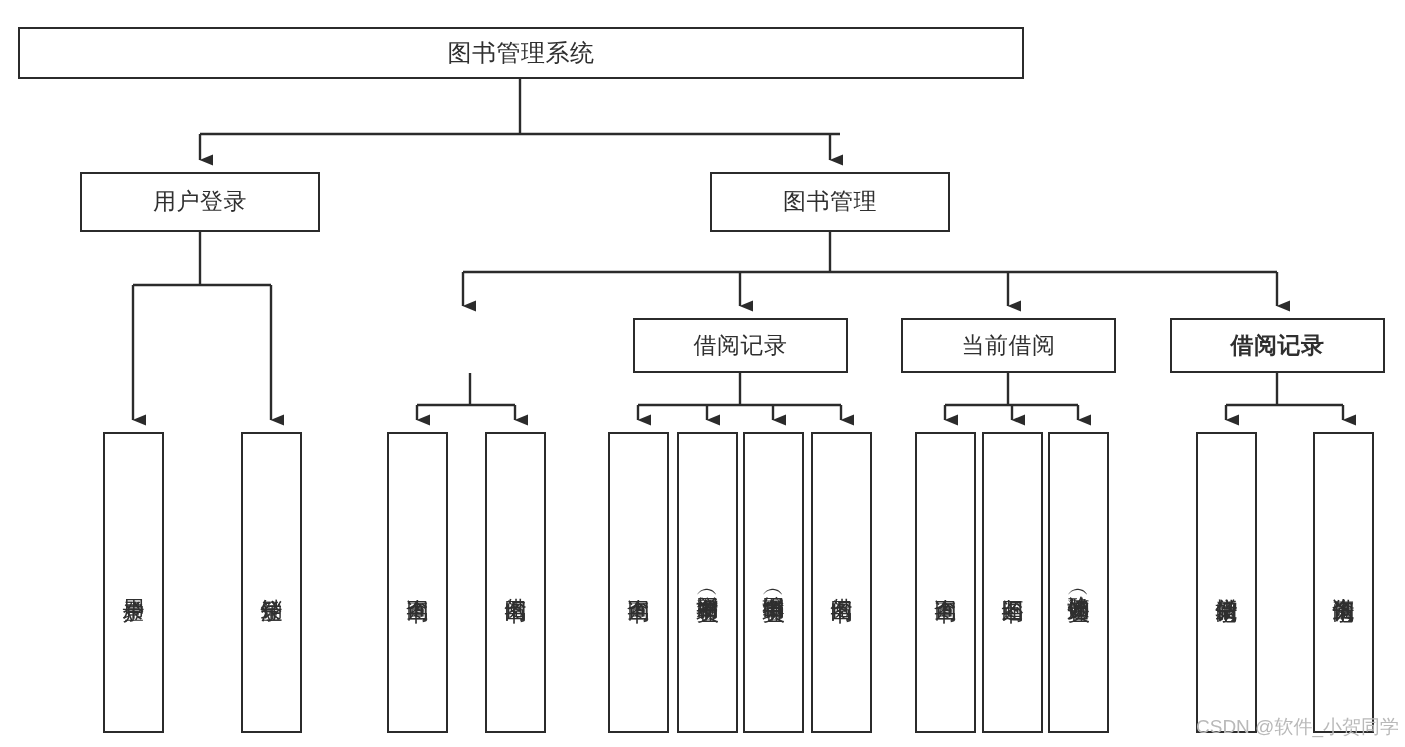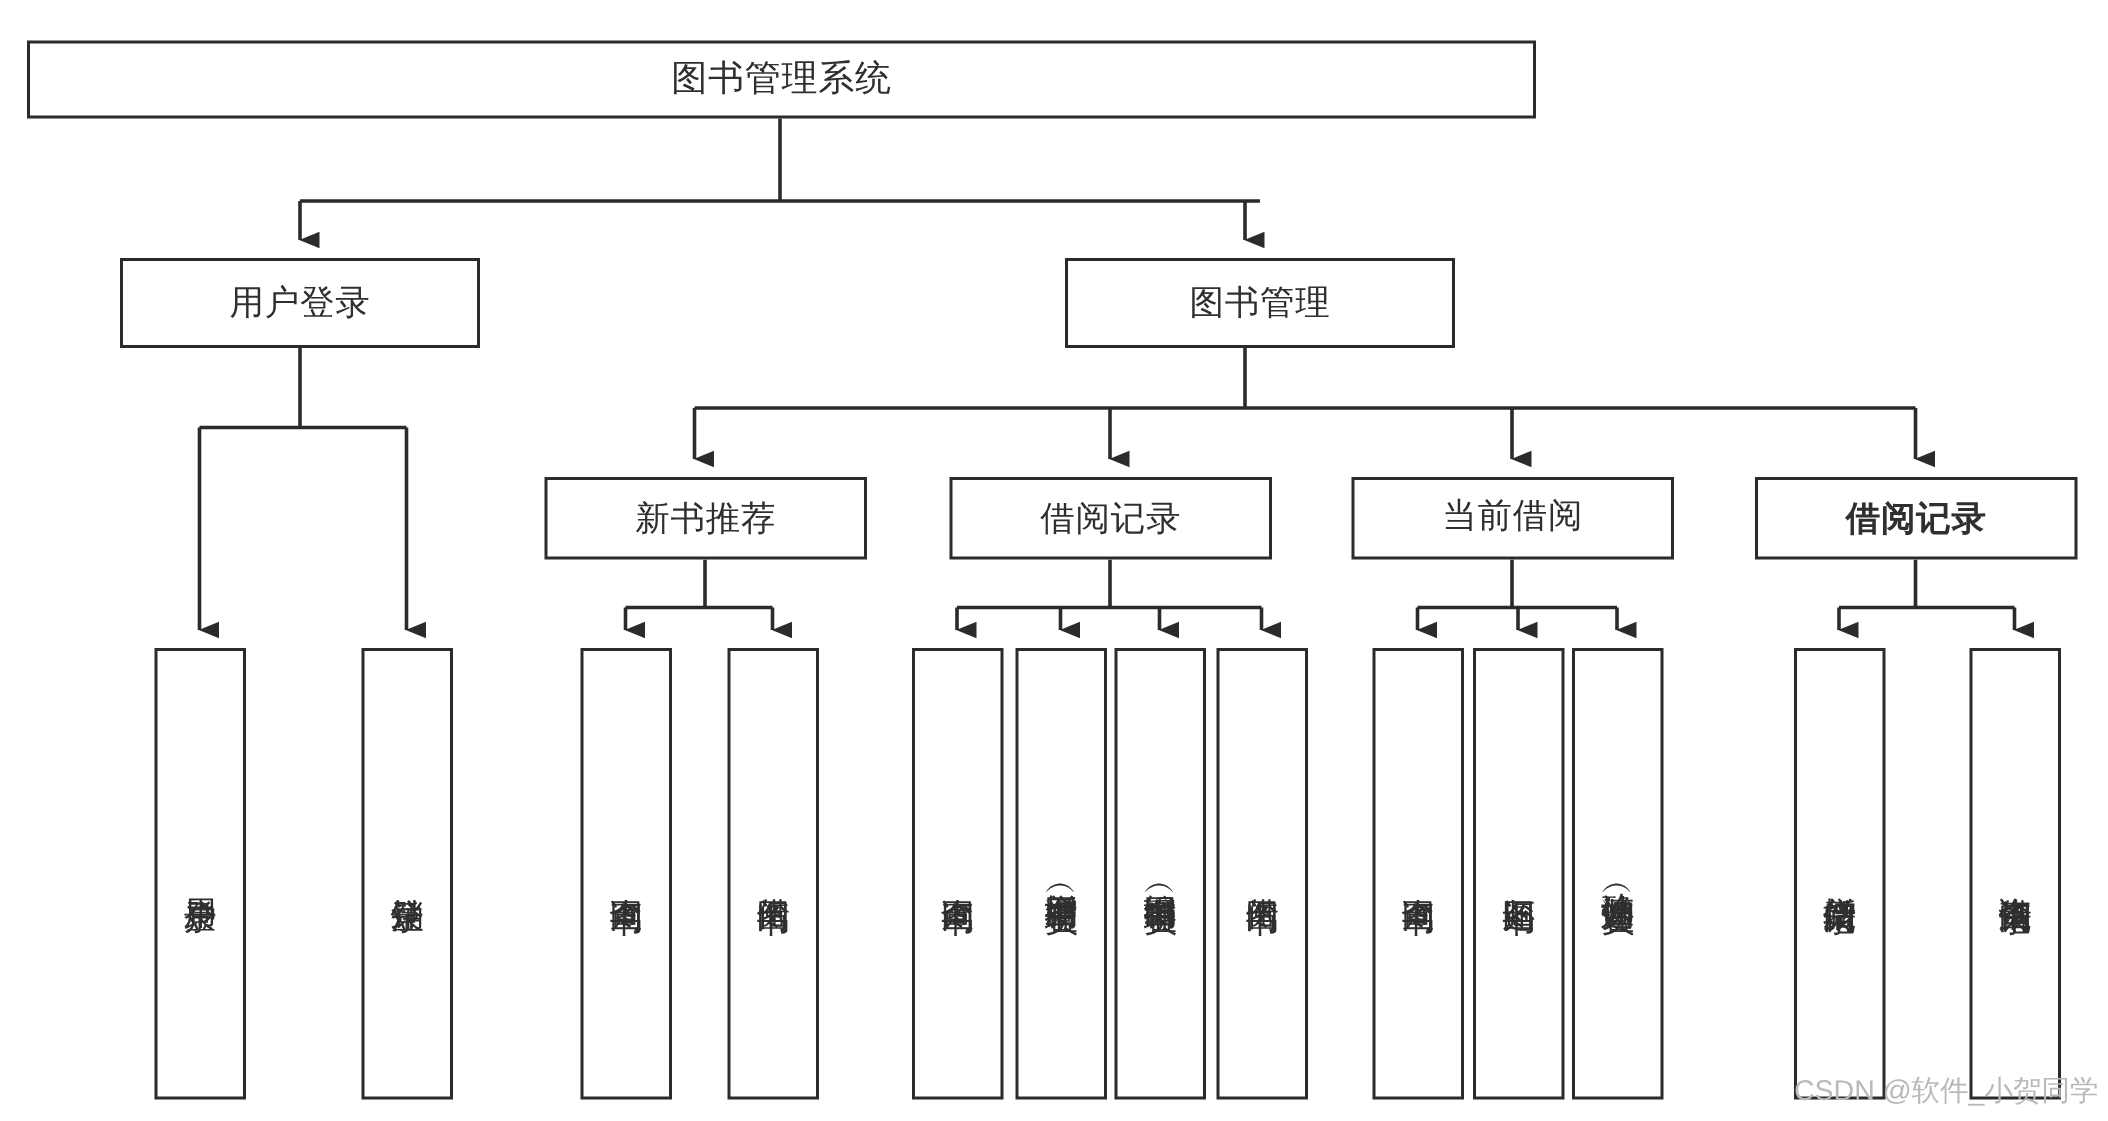--- a/index.html
+++ b/index.html
@@ -117,31 +117,28 @@
     </g>
   </svg>
 
   <div class="node node-h root" style="left:18px; top:14px; width:1006px; height:52px;margin-top:13px;">
     <span>图书管理系统</span>
   </div>
 
   <div class="node node-h" style="left:80px; top:172px; width:240px; height:60px;">
     <span>用户登录</span>
   </div>
-  <div class="node node-h" style="left:710px; top:172px; width:260px; height:60px;font-family:Liberation Serif, serif;">
+  <div class="node node-h" style="left:710px; top:172px; width:240px; height:60px;font-family:Liberation Serif, serif;">
     <span>图书管理</span>
   </div>
 
-  <div class="node node-h" style="left:363px; top:318px; width:215px; height:55px;">
-    <span>新书推荐</span>
-  </div>
   <div class="node node-h" style="left:633px; top:318px; width:215px; height:55px;">
     <span>借阅记录</span>
   </div>
-  <div class="node node-h" style="left:901px; top:318px; width:215px; height:55px;font-family:Liberation Mono, monospace;">
+  <div class="node node-h" style="left:901px; top:318px; width:215px; height:55px;">
     <span>当前借阅</span>
   </div>
   <div class="node node-h" style="left:1170px; top:318px; width:215px; height:55px;font-weight:bold;">
     <span>借阅记录</span>
   </div>
 
   <div class="node node-v" style="left:103px; top:432px; width:61px; height:301px;">
     <span>用户登录</span>
   </div>
   <div class="node node-v" style="left:241px; top:432px; width:61px; height:301px;">

